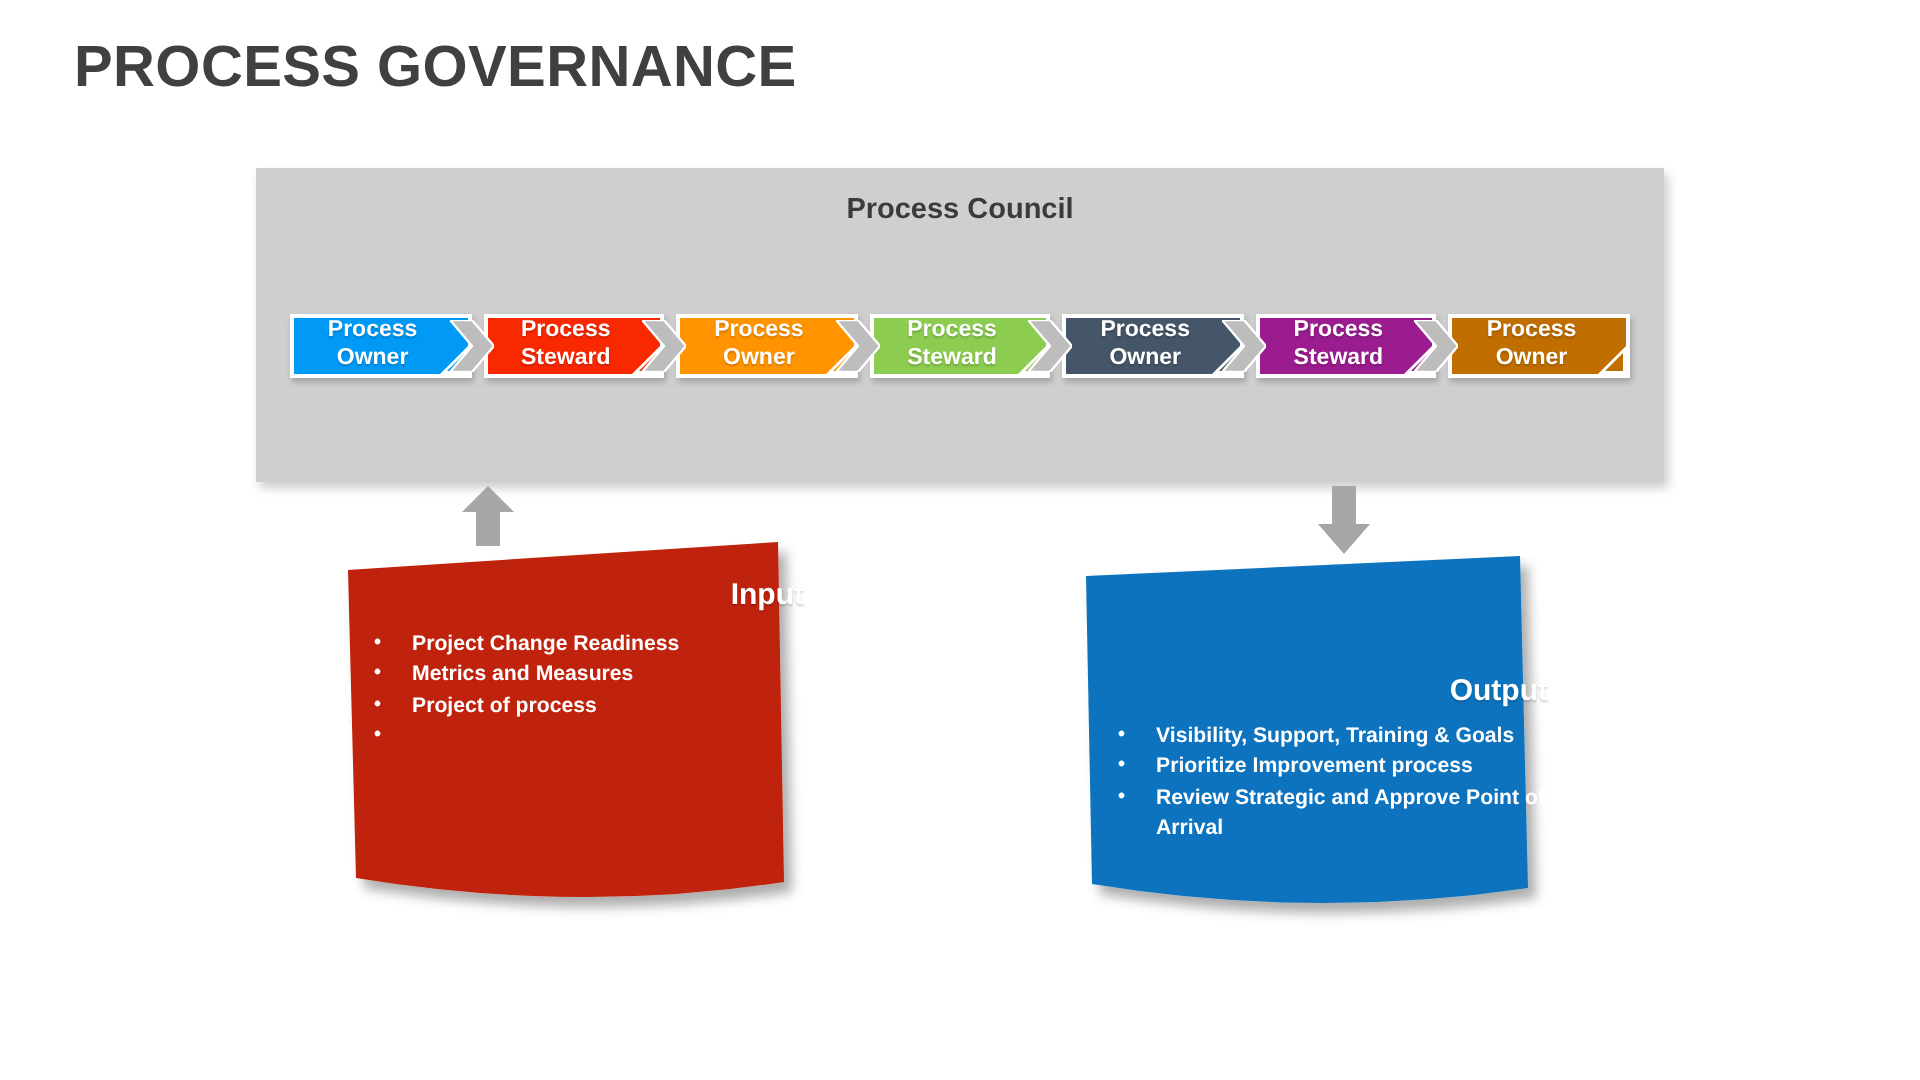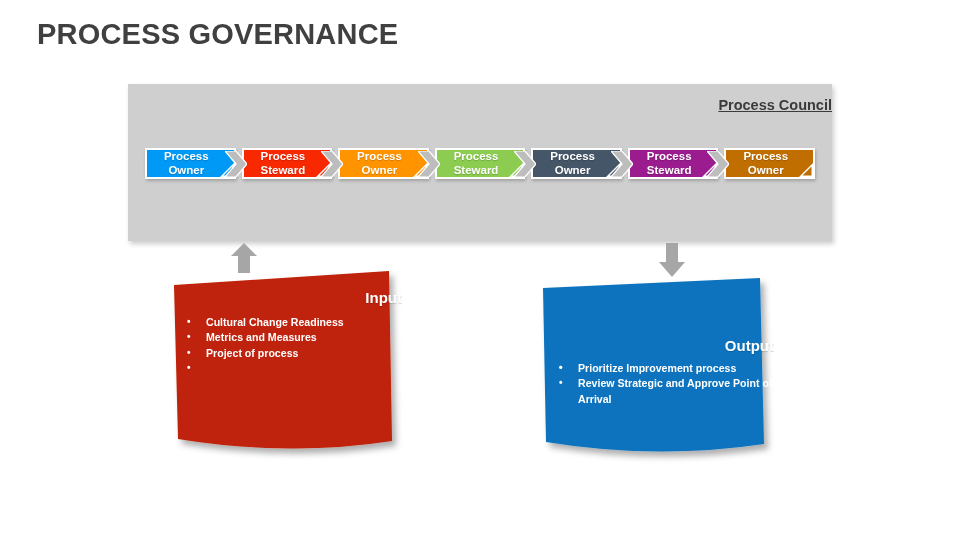--- a/index.html
+++ b/index.html
@@ -36,36 +36,35 @@
     width: 704px;
     height: 157px;
     background: #cfcfcf;
     box-shadow: 2px 3px 5px rgba(0,0,0,0.20);
   }
   #council-title {
     position: absolute;
     left: 0;
     top: 13px;
     width: 100%;
-    text-align: right;
+    text-align: center;
     font-size: 14.5px;
     font-weight: bold;
     color: #3b3b3b;
-    text-decoration: underline;
   }
 
   #council-cards {
     position: absolute;
     left: 17px;
-    top: 64px;
+    top: 48px;
     width: 670px;
     height: 82px;
     display: flex;
     flex-direction: row;
-    align-items: flex-start;
+    align-items: center;
   }
 
   .council-card {
     position: relative;
     flex: 1 1 0;
     margin-right: 6px;
     border: 2.5px solid #ffffff;
     box-sizing: border-box;
     display: flex;
     align-items: center;
@@ -281,38 +280,38 @@
     <defs>
       <filter id="shadowInput" x="-20%" y="-20%" width="150%" height="150%">
         <feDropShadow dx="4" dy="5" stdDeviation="3" flood-color="#000000" flood-opacity="0.32"></feDropShadow>
       </filter>
     </defs>
     <path id="input-shape-path" d="M 6,14 L 221,0 L 224,170 Q 120,186 10,168 Z" filter="url(#shadowInput)" fill="#bf2008"></path>
   </svg>
   <div class="panel-content">
     <div class="panel-heading">Input</div>
     <ul class="bullet-list" id="input-bullets">
-        <li class="bullet-item"><span class="dot">•</span><span>Cultural Change Readiness</span></li>
+        <li class="bullet-item"><span class="dot">•</span><span>Project Change Readiness</span></li>
         <li class="bullet-item"><span class="dot">•</span><span>Metrics and Measures</span></li>
         <li class="bullet-item"><span class="dot">•</span><span>Project of process</span></li>
         <li class="bullet-item"><span class="dot">•</span></li>
       </ul>
   </div>
 </div>
 
 <div class="panel" id="panel-output">
   <svg class="panel-shape" width="250" height="190" viewBox="0 0 250 190">
     <defs>
       <filter id="shadowOutput" x="-20%" y="-20%" width="150%" height="150%">
         <feDropShadow dx="4" dy="5" stdDeviation="3" flood-color="#000000" flood-opacity="0.32"></feDropShadow>
       </filter>
     </defs>
     <path id="output-shape-path" d="M 5,10 L 222,0 L 226,166 Q 118,182 8,164 Z" filter="url(#shadowOutput)" fill="#0c73be"></path>
   </svg>
   <div class="panel-content">
     <div class="panel-heading">Output</div>
     <ul class="bullet-list" id="output-bullets">
-        <li class="bullet-item"><span class="dot">•</span></li>
+        <li class="bullet-item"><span class="dot">•</span><span>Visibility, Support, Training &amp; Goals</span></li>
         <li class="bullet-item"><span class="dot">•</span><span>Prioritize Improvement process</span></li>
         <li class="bullet-item"><span class="dot">•</span><span>Review Strategic and Approve Point of Arrival</span></li>
       </ul>
   </div>
 </div>
 
 </body></html>

